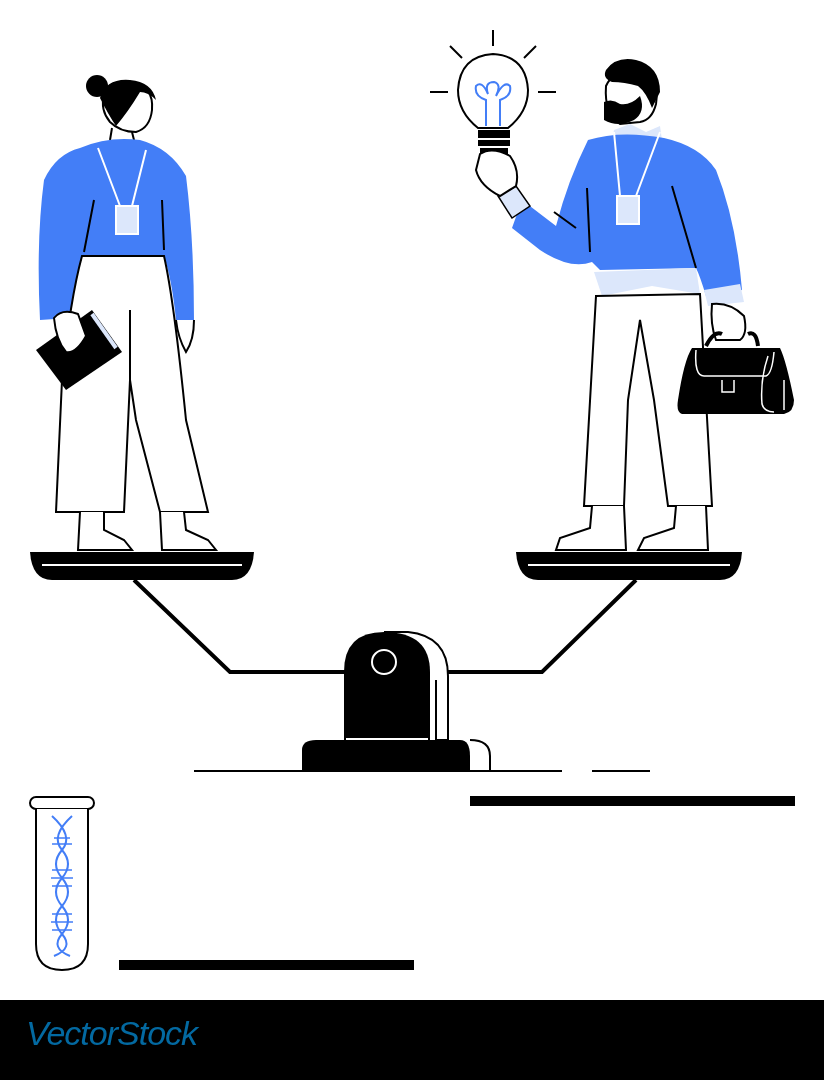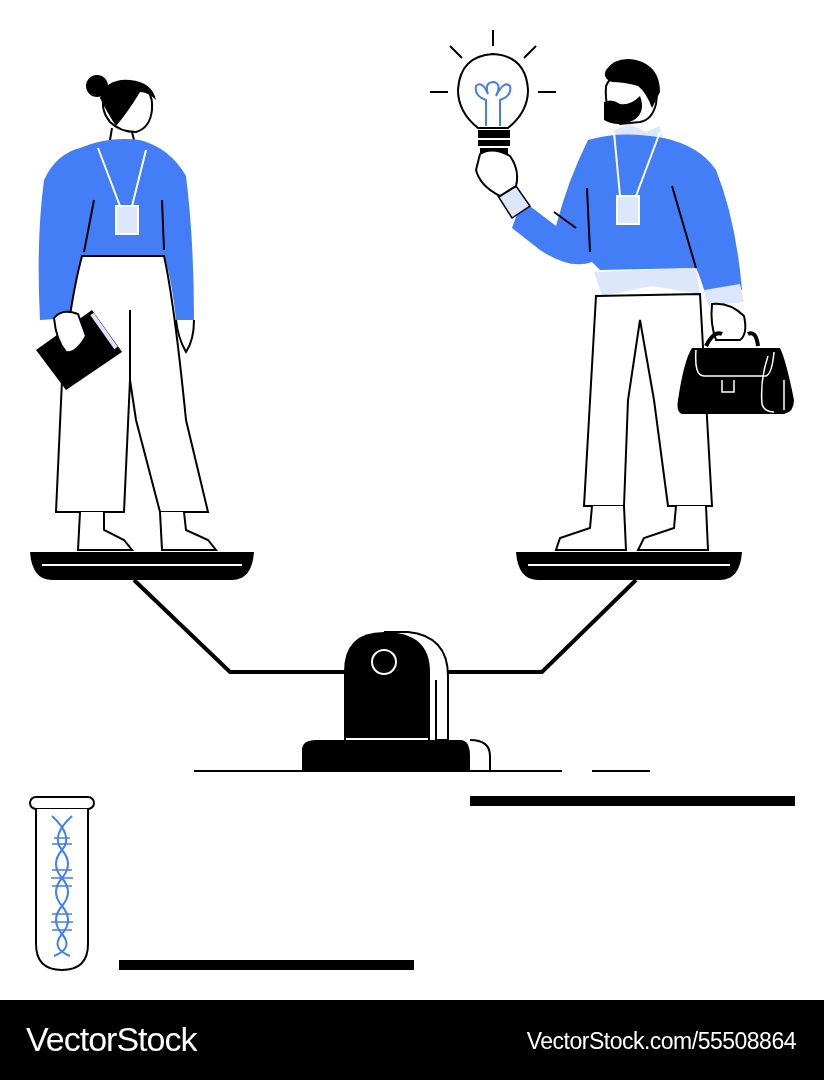--- a/index.html
+++ b/index.html
@@ -1,19 +1,19 @@
 <!DOCTYPE html>
 <html><head>
 <meta charset="utf-8">
 <style>
   html, body { margin: 0; padding: 0; background: #ffffff; }
   body { width: 824px; height: 1080px; position: relative; overflow: hidden; font-family: "Liberation Sans", sans-serif; }
   #scene { position: absolute; left: 0; top: 0; width: 824px; height: 1000px; }
   #footer { position: absolute; left: 0; top: 1000px; width: 824px; height: 80px; background: #000000; }
-  #brand { position: absolute; left: 26px; top: 20px; color: #ffffff; font-size: 34px; letter-spacing: -1px; font-family: "Liberation Sans", sans-serif; }
+  #brand { position: absolute; left: 26px; top: 14px; color: #0369a1; font-size: 34px; letter-spacing: -1px; font-family: "Liberation Sans", sans-serif; font-style: italic; }
   #url { position: absolute; right: 28px; top: 28px; color: #ffffff; font-size: 23px; letter-spacing: -0.5px; font-family: "Liberation Sans", sans-serif; }
 </style>
 </head>
 <body>
 
 <svg id="scene" viewBox="0 0 824 1000" width="824" height="1000" xmlns="http://www.w3.org/2000/svg">
 
   <g>
 
     <circle cx="97" cy="86" r="11" fill="#000"></circle>
@@ -128,14 +128,13 @@
     <rect x="30" y="797" width="64" height="12" rx="6" fill="#fff" stroke="#000" stroke-width="2"></rect>
     <path d="M36 809 L36 944 Q36 970 62 970 Q88 970 88 944 L88 809" fill="#fff" stroke="#000" stroke-width="2"></path>
     <path d="M52 816 Q74 836 62 850 Q50 864 62 878 Q74 892 62 906 Q50 920 62 934 Q74 948 54 956" stroke="#437EF7" stroke-width="2" fill="none"></path>
     <path d="M72 816 Q50 836 62 850 Q74 864 62 878 Q50 892 62 906 Q74 920 62 934 Q50 948 70 956" stroke="#437EF7" stroke-width="2" fill="none"></path>
     <path d="M54 838 L70 838 M52 844 L72 844 M52 870 L72 870 M51 878 L73 878 M52 886 L72 886 M52 914 L72 914 M51 922 L73 922 M52 930 L72 930" stroke="#437EF7" stroke-width="1.5"></path>
   </g>
 </svg>
 
 <div id="footer">
   <div id="brand">VectorStock</div>
-  <div id="url">VectorStock.com/55508864</div>
 </div>
 
 </body></html>

